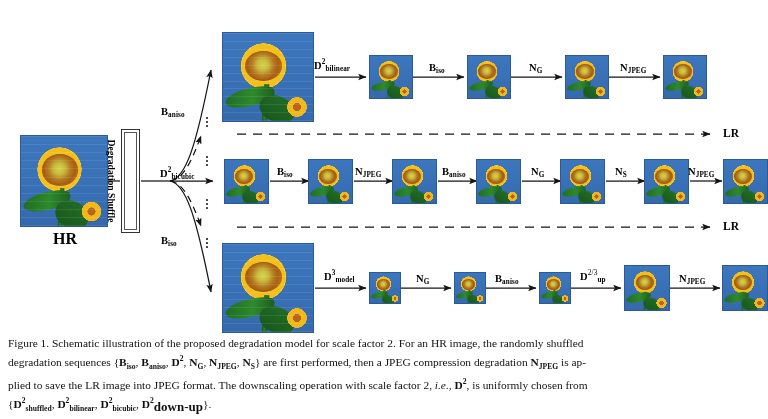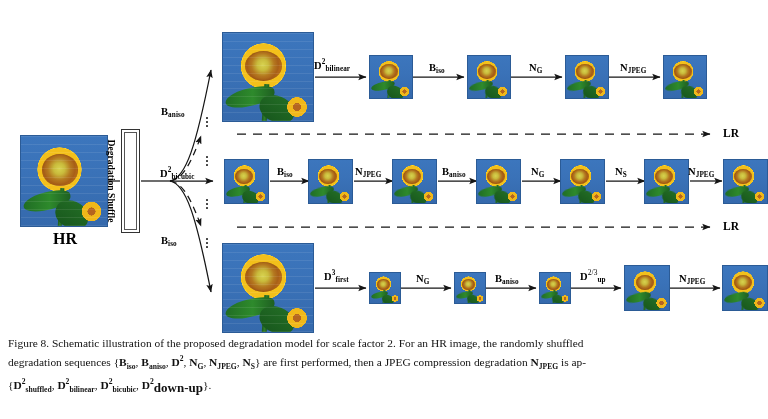--- a/index.html
+++ b/index.html
@@ -453,40 +453,43 @@
     <div class="sky"></div>
     <div class="petals"></div>
     <div class="disc"></div>
     <div class="stem"></div>
     <div class="leaf1"></div>
     <div class="leaf2"></div>
     <div class="bud"></div>
   </div>
 
   <div class="oplabel" style="left:324px;top:271px;">
-    <span>D</span><sup>3</sup><sub>first</sub>
+    <span>D</span><sup>3</sup><sub>model</sub>
   </div>
   <div class="oplabel" style="left:416px;top:273px;">
     <span>N</span><sub>G</sub>
   </div>
   <div class="oplabel" style="left:495px;top:273px;">
     <span>B</span><sub>aniso</sub>
   </div>
   <div class="oplabel" style="left:580px;top:271px;">
     <span>D</span><sup class="frac">2/3</sup><sub>up</sub>
   </div>
   <div class="oplabel" style="left:679px;top:273px;">
     <span>N</span><sub>JPEG</sub>
   </div>
 
 </div>
 
 <div id="caption">
   <p>
-    <span>Figure 8. Schematic illustration of the proposed degradation model for scale factor 2.  For an HR image, the randomly shuffled</span>
+    <span>Figure 1. Schematic illustration of the proposed degradation model for scale factor 2.  For an HR image, the randomly shuffled</span>
   </p>
   <p>
     <span>degradation sequences {</span><b>B<sub style="font-size:7.6px;">iso</sub></b>,&nbsp;<b>B<sub style="font-size:7.6px;">aniso</sub></b>,&nbsp;<b>D<sup style="font-size:7.6px;">2</sup></b>,&nbsp;<b>N<sub style="font-size:7.6px;">G</sub></b>,&nbsp;<b>N<sub style="font-size:7.6px;">JPEG</sub></b>,&nbsp;<b>N<sub style="font-size:7.6px;">S</sub></b><span>} are first performed, then a JPEG compression degradation</span> <b>N<sub style="font-size:7.6px;">JPEG</sub></b> <span>is ap-</span>
   </p>
   <p>
+    <span>plied to save the LR image into JPEG format.  The downscaling operation with scale factor 2,</span> <i>i.e.</i><span>,</span> <b>D<sup style="font-size:7.6px;">2</sup></b><span>, is uniformly chosen from</span>
+  </p>
+  <p>
     {<b>D<sup style="font-size:7.6px;">2</sup><sub style="font-size:7.6px;">shuffled</sub></b>, <b>D<sup style="font-size:7.6px;">2</sup><sub style="font-size:7.6px;">bilinear</sub></b>, <b>D<sup style="font-size:7.6px;">2</sup><sub style="font-size:7.6px;">bicubic</sub></b>, <b>D<sup style="font-size:7.6px;">2</sup><sub style="font-size:13px;">down-up</sub></b>}.
   </p>
 </div>
 
 </body></html>

